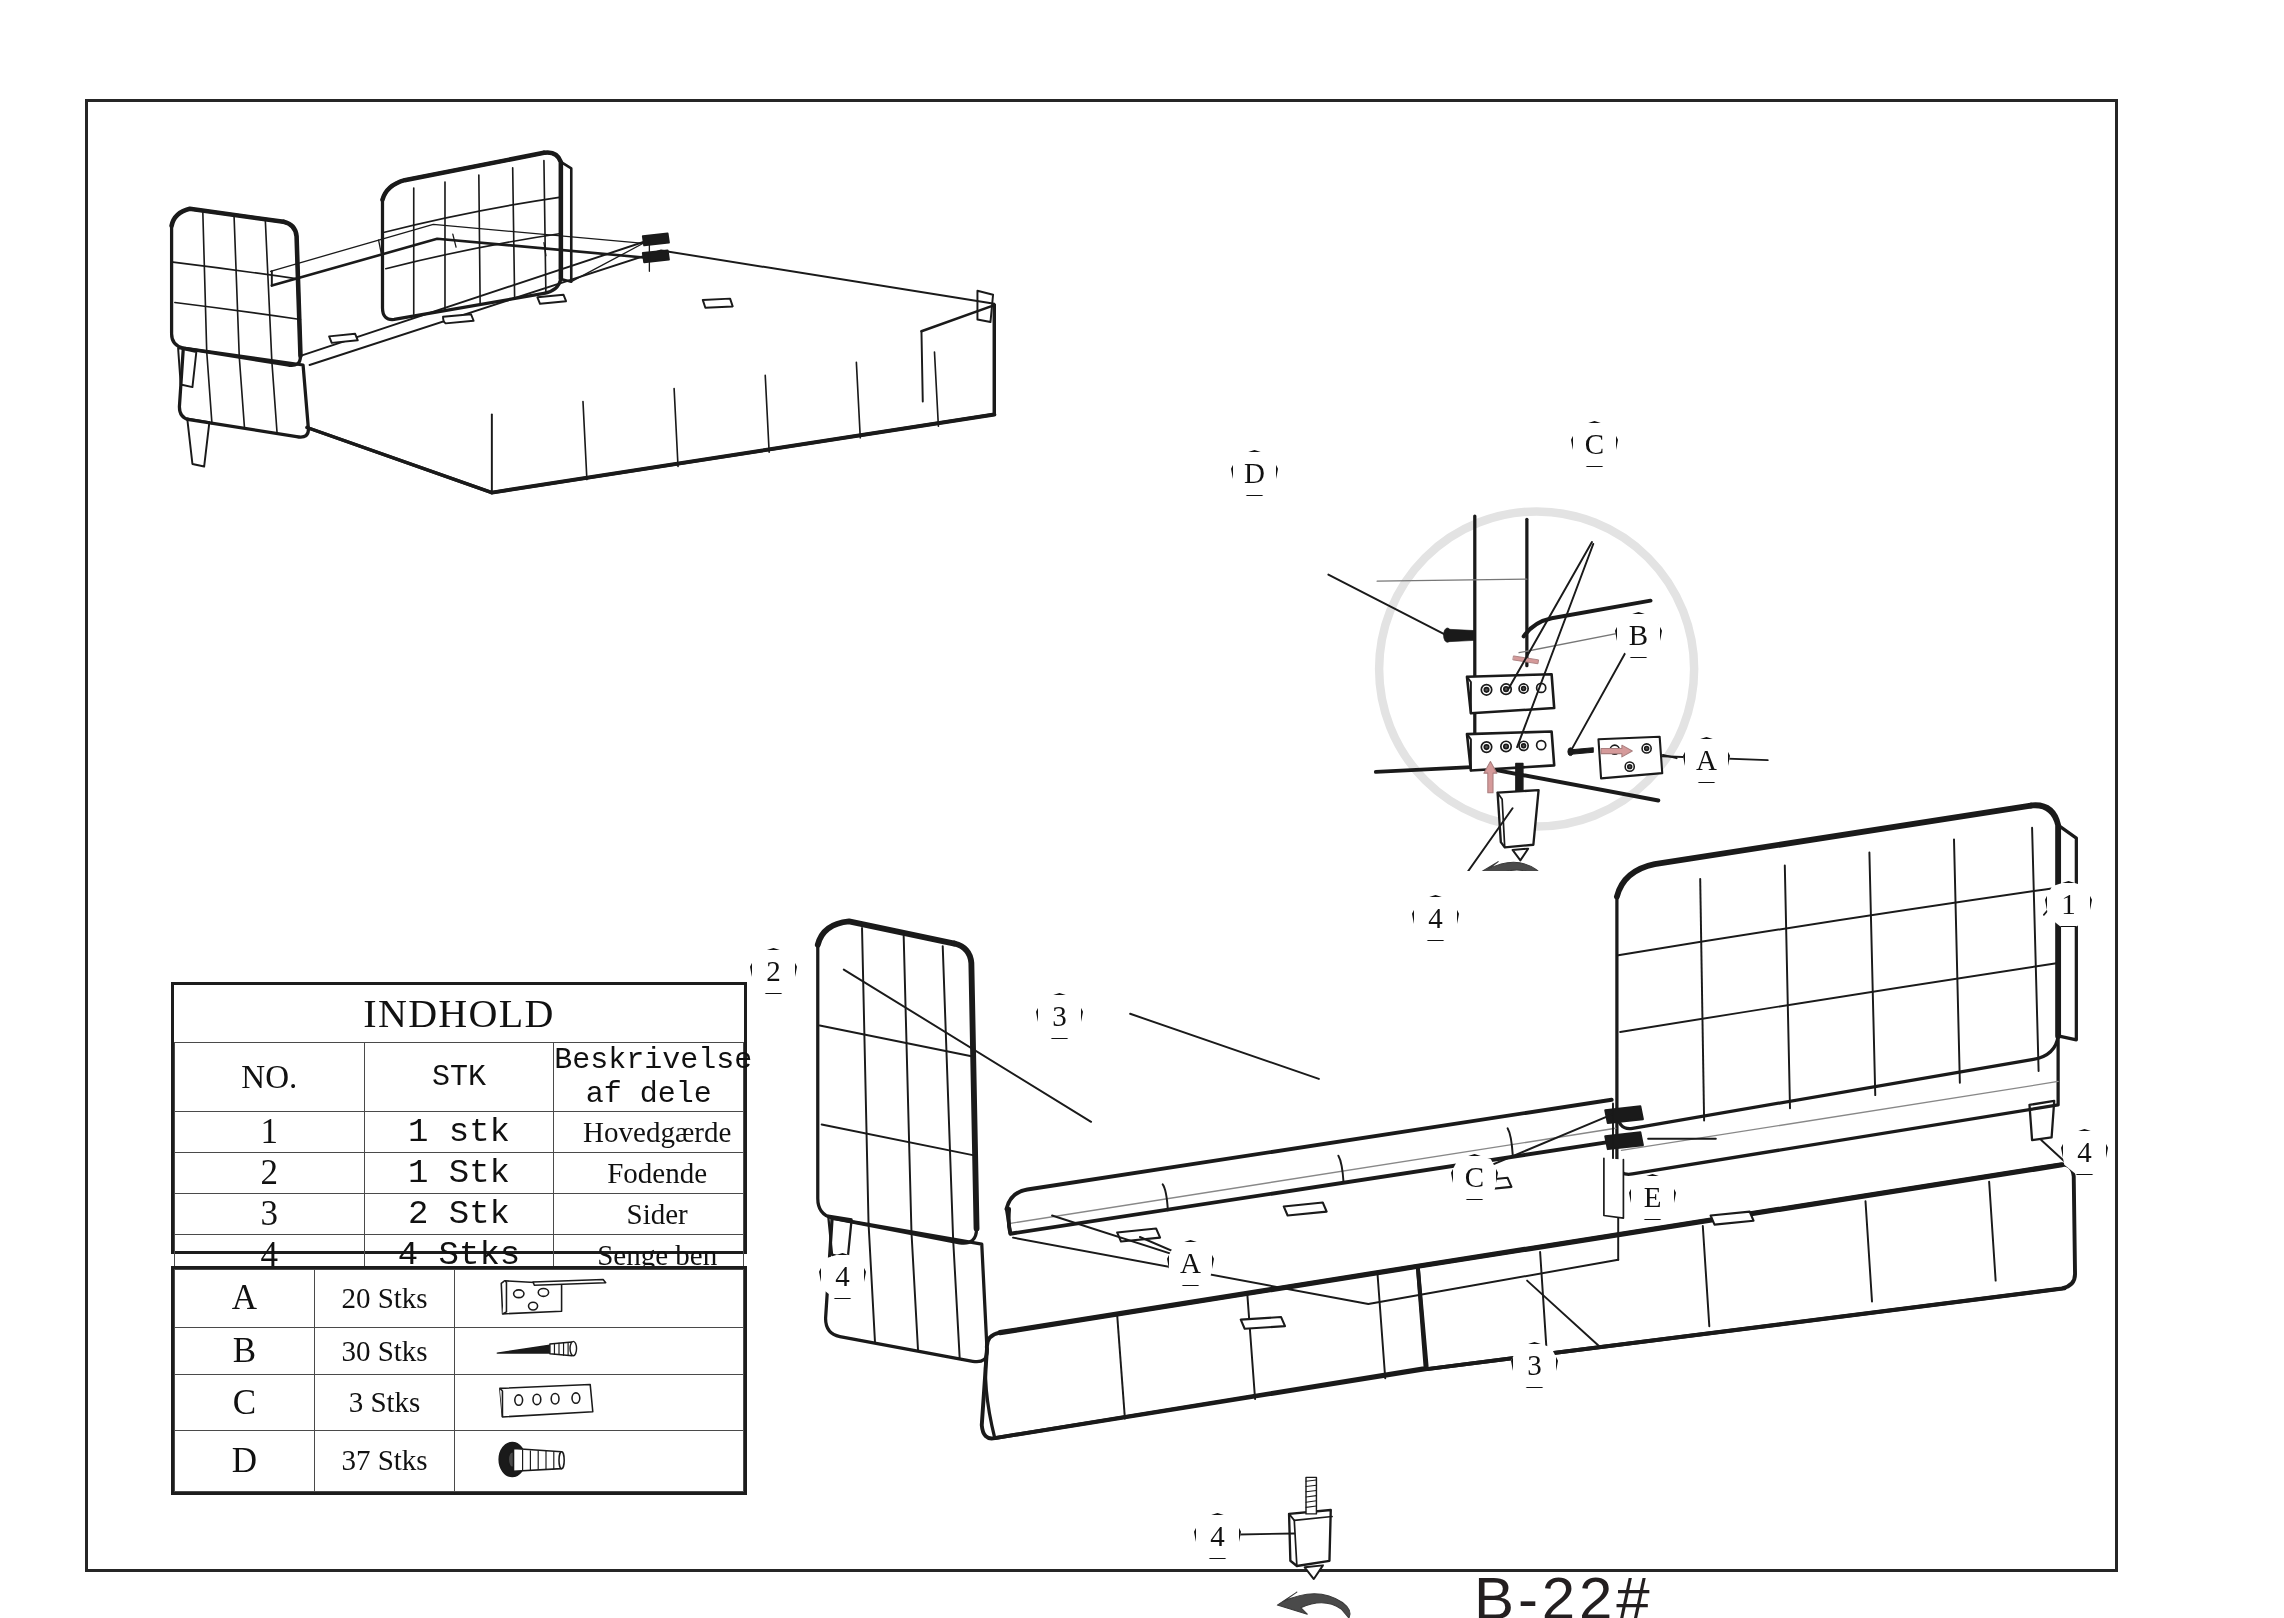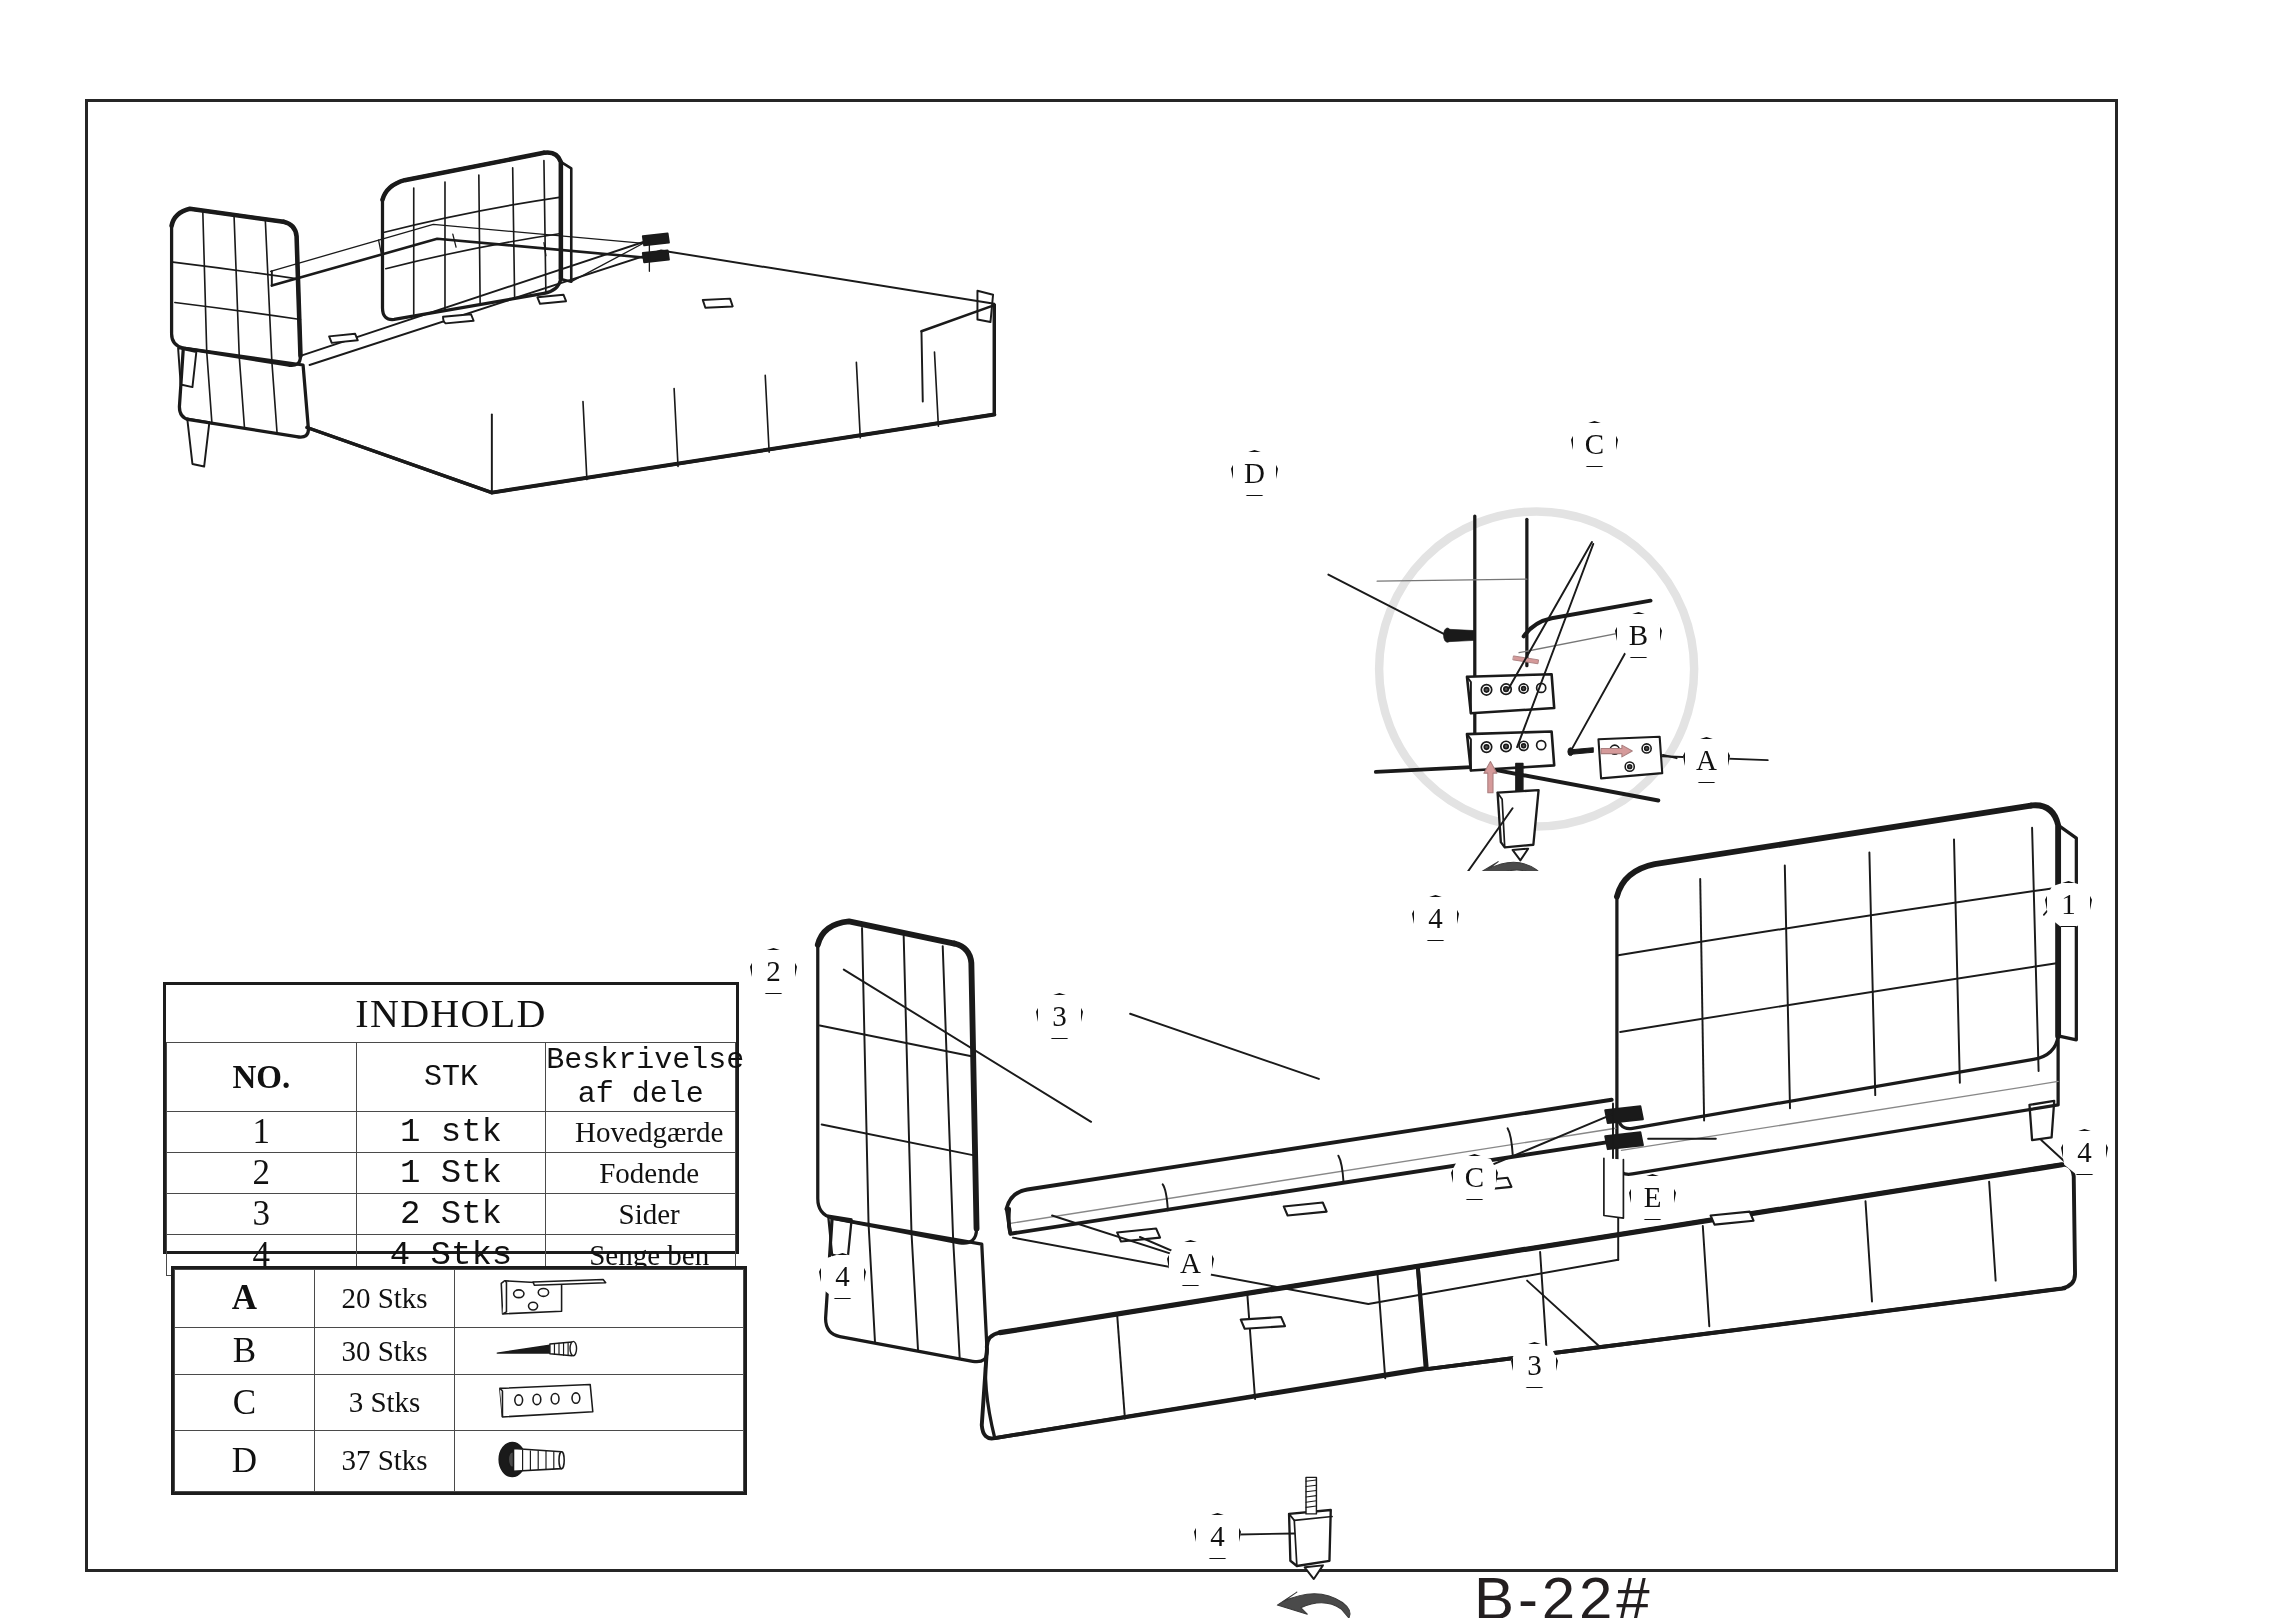--- a/index.html
+++ b/index.html
@@ -6,37 +6,37 @@
   body{width:2284px;height:1619px;position:relative;overflow:hidden;
        font-family:"Liberation Serif", serif; color:#111;}
   #sheet{position:absolute;left:85px;top:99px;width:2033px;height:1473px;
          border:3.3px solid #262626;box-sizing:border-box;background:#fff;}
 
   
   .svgwrap{position:absolute;left:0;top:0;pointer-events:none;}
 
   
   .tbl{position:absolute;background:#fff;box-sizing:border-box;}
-  #parts-table{left:75px;top:880px;width:576px;height:272px;border:3.9px solid #1c1c1c;}
+  #parts-table{left:83px;top:880px;width:576px;height:272px;border:3.9px solid #1c1c1c;}
   #hw-table{left:83px;top:1164px;width:576px;height:229px;border:3.9px solid #1c1c1c;}
   table{border-collapse:collapse;width:100%;height:100%;table-layout:fixed;}
   #parts-table td,#hw-table td{border:1.3px solid #4a4a4a;text-align:center;vertical-align:middle;
        padding:0;font-family:"Liberation Serif",serif;}
   .ttl-cell{border:none !important;border-bottom:1.3px solid #4a4a4a !important;}
   .tbl-title{font-size:40px;letter-spacing:1.3px;font-family:"Liberation Serif",serif;}
   .hdr{font-size:30px;font-family:"Liberation Mono",monospace;}
   .hdr-no{font-size:33px;font-family:"Liberation Serif",serif;}
   .num{font-size:35px;font-family:"Liberation Serif",serif;}
   .qty{font-size:34px;font-family:"Liberation Mono",monospace;}
   .desc{font-size:29px;text-align:center;padding-left:17px !important;
         font-family:"Liberation Serif",serif;}
   .hwletter{font-size:35px;font-family:"Liberation Serif",serif;}
   .hwqty{font-size:29px;font-family:"Liberation Serif",serif;}
   .hwicon{text-align:left !important;padding-left:39px !important;}
-  .col-no{width:139px;font-weight:bold;} .col-stk{width:139px;}
+  .col-no{width:139px;} .col-stk{width:139px;}
 
   
   #model-no{position:absolute;left:1386px;top:1462px;font-size:60px;letter-spacing:3.9px;
             font-family:"Liberation Sans",sans-serif;font-weight:400;color:#231f20;}
 
   
   .callout{position:absolute;width:43px;height:43px;display:flex;align-items:center;
     justify-content:center;font-size:29px;font-family:"Liberation Serif",serif;color:#111;
     background:#fff;border:2px solid #111;
     clip-path:polygon(50% 0%,85% 11%,100% 40%,93% 76%,66% 98%,34% 98%,7% 76%,0% 40%,15% 11%);}

